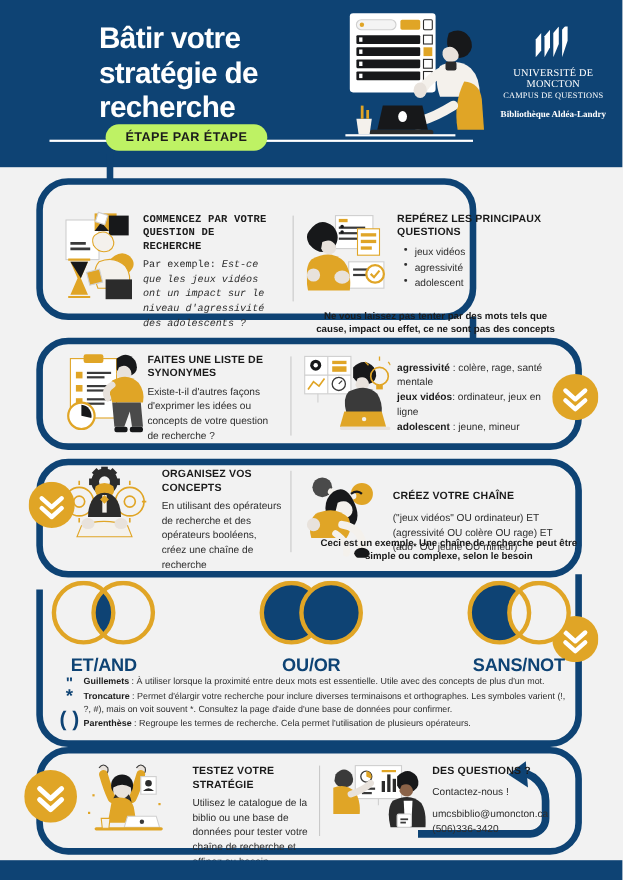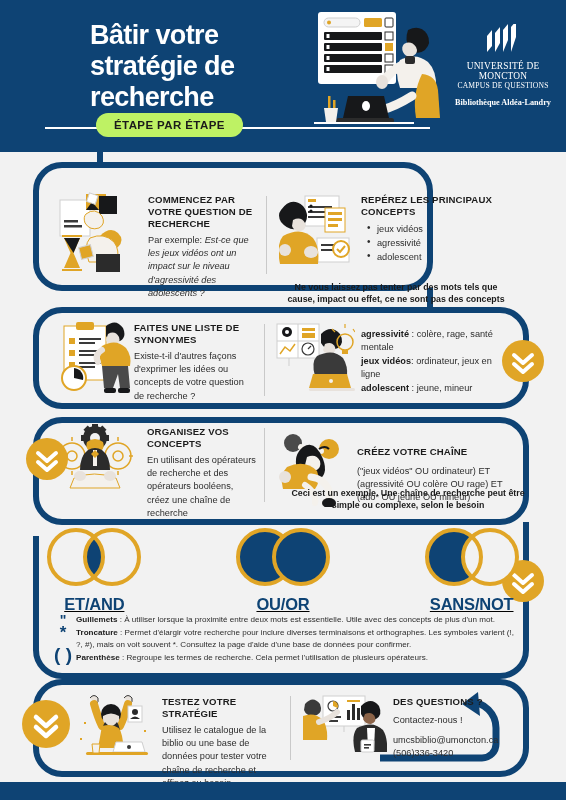--- a/index.html
+++ b/index.html
@@ -67,21 +67,21 @@
   ul.b-list { list-style: none; margin-left: 16px; }
   ul.b-list li { position: relative; color: #2d2d2d; font-size: 9.2px; line-height: 14px; }
   ul.b-list li:before {
     content: "•"; position: absolute; left: -10px; top: -1px; color: #2d2d2d; font-size: 10px;
   }
   .syn-line { color: #2d2d2d; font-size: 9.2px; line-height: 13.4px; }
   .syn-line b { color: #1b1b1b; }
 
   
   .venn-row { position: absolute; left: 0; top: 528px; width: 566px; display: flex; }
-  .venn-item { flex: 1; text-align: center; text-decoration: underline; }
+  .venn-item { flex: 1; text-align: center; }
   .venn-label {
     color: #0e4374; font-weight: bold; font-size: 16.5px;
     letter-spacing: -0.2px; margin-top: 1px;
   }
 
   
   .ops { position: absolute; left: 50px; top: 614px; width: 470px; }
   .op-row { display: flex; align-items: flex-start; margin-bottom: 1px; }
   .op-sym {
     flex: 0 0 26px; color: #0e4374; font-weight: bold;
@@ -252,21 +252,21 @@
           <rect x="32" y="2" width="9" height="9" fill="#ffffff" stroke="#cfcfcf" stroke-width="1" transform="rotate(18 36 6)"></rect>
 
           <g stroke="#e0a526" stroke-width="2" fill="none">
             <path d="M6 44 L26 44"></path>
             <path d="M6 78 L26 78"></path>
           </g>
           <path d="M8 46 L24 46 L17.5 61 L24 76 L8 76 L14.5 61z" fill="#e0a526"></path>
           <path d="M8 46 L24 46 L17.5 61z" fill="#17181a"></path>
         </svg>
       </div>
-      <div class="block-text" style="width:124px; margin-left:20px;">
+      <div class="block-text" style="width:124px; margin-left:2px;font-family:Liberation Mono, monospace;">
         <div class="b-title">COMMENCEZ PAR VOTRE QUESTION DE RECHERCHE</div>
         <div class="b-body"><span>Par exemple: </span><em>Est-ce que les jeux vidéos ont un impact sur le niveau d'agressivité des adolescents ?</em></div>
       </div>
     </div>
 
     <div class="divider" style="margin:4px 12px 0 10px; height:78px;"></div>
 
     <div class="block" style="width:230px;">
       <div class="block-illus">
         <svg width="78" height="80" viewBox="0 0 78 80">
@@ -287,21 +287,21 @@
           <circle cx="62" cy="57" r="8" fill="none" stroke="#e0a526" stroke-width="2"></circle>
           <polyline points="58,57 61,60 66,54" fill="none" stroke="#e0a526" stroke-width="2"></polyline>
           <path d="M2 18 q10 -14 22 -4 q8 10 0 20 q-12 8 -22 -4 q-4 -7 0 -12z" fill="#17181a"></path>
           <path d="M14 28 q8 -4 12 3 q2 6 -4 8 q-7 1 -9 -5z" fill="#e8e2dc"></path>
           <path d="M4 44 q18 -10 30 2 q7 9 5 26 l-38 0 q-4 -20 3 -28z" fill="#e0a526"></path>
           <ellipse cx="32" cy="60" rx="7" ry="6" fill="#e8e2dc"></ellipse>
           <ellipse cx="6" cy="58" rx="6" ry="6" fill="#e8e2dc"></ellipse>
         </svg>
       </div>
       <div class="block-text" style="width:152px; margin-left:4px;">
-        <div class="b-title">REPÉREZ LES PRINCIPAUX CONCEPTS</div>
+        <div class="b-title">REPÉREZ LES PRINCIPAUX QUESTIONS</div>
         <ul class="b-list">
           <li>jeux vidéos</li>
           <li>agressivité</li>
           <li>adolescent</li>
         </ul>
       </div>
     </div>
   </div>
 
   <div class="b-note" style="position:absolute; left:280px; top:281px; width:232px;">Ne vous laissez pas tenter par des mots tels que cause, impact ou effet, ce ne sont pas des concepts</div>
@@ -549,21 +549,21 @@
           <circle cx="57" cy="55" r="2" fill="#3a3a3a"></circle>
           <rect x="14" y="60" width="62" height="3" rx="1.5" fill="#e0a526"></rect>
           <path d="M20 52 l8 0 l-1 9 l-6 0z" fill="#f4f1ec" stroke="#e0a526" stroke-width="1"></path>
           <g fill="#e0a526">
             <rect x="12" y="30" width="2" height="2"></rect>
               <rect x="72" y="38" width="2" height="2"></rect>
             <rect x="8" y="46" width="2" height="2"></rect>
           </g>
         </svg>
       </div>
-      <div class="block-text" style="width:126px; margin-left:8px; padding-top:4px;">
+      <div class="block-text" style="width:126px; margin-left:21px; padding-top:4px;">
         <div class="b-title">TESTEZ VOTRE STRATÉGIE</div>
         <div class="b-body">Utilisez le catalogue de la biblio ou une base de données pour tester votre chaîne de recherche et affinez au besoin</div>
       </div>
     </div>
 
     <div class="divider" style="margin:4px 12px 0 8px; height:64px;"></div>
 
     <div class="block" style="width:210px;">
       <div class="block-illus">
         <svg width="84" height="66" viewBox="0 0 84 66">

